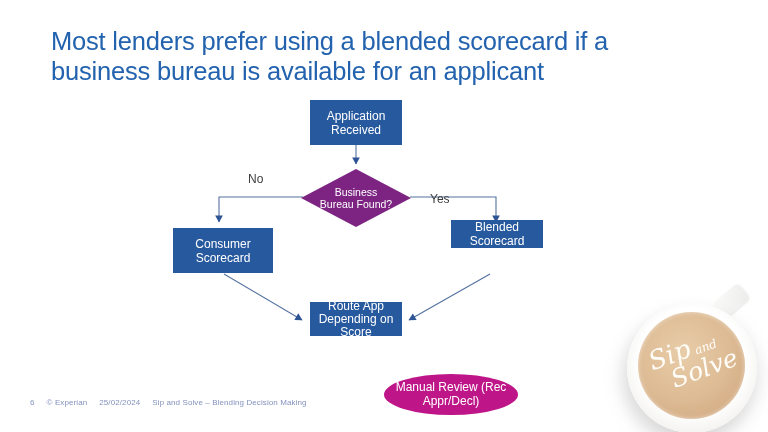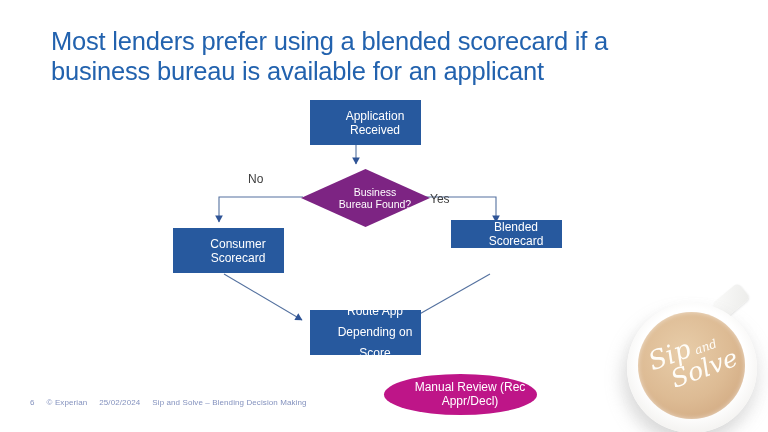--- a/index.html
+++ b/index.html
@@ -12,27 +12,27 @@
   
   .title{
     position:absolute;left:51px;top:26px;width:700px;
     font-size:25.5px;line-height:30px;letter-spacing:-0.2px;
     color:var(--title-blue);
   }
 
   
   .node{
     position:absolute;display:flex;align-items:center;justify-content:center;
-    text-align:center;color:#fff;font-size:12px;line-height:14px;padding-left:19px;
+    text-align:center;color:#fff;font-size:12px;line-height:14px;
   }
   .box{background:var(--process-box-blue);}
   .n-app{left:310px;top:100px;width:92px;height:45px;}
-  .n-consumer{left:173px;top:228px;width:92px;height:45px;}
+  .n-consumer{left:173px;top:228px;width:100px;height:45px;}
   .n-blended{left:451px;top:220px;width:92px;height:28px;}
-  .n-route{left:310px;top:310px;width:92px;height:45px;line-height:21px;}
+  .n-route{left:310px;top:302px;width:92px;height:34px;line-height:13px;}
   .diamond{
     left:301px;top:169px;width:110px;height:58px;
     background:var(--decision-purple);
     clip-path:polygon(50% 0,100% 50%,50% 100%,0 50%);
     font-size:10.5px;line-height:12.5px;
   }
   .oval{
     background:var(--terminal-magenta);border-radius:50%;
     font-size:12px;line-height:13.5px;
   }

